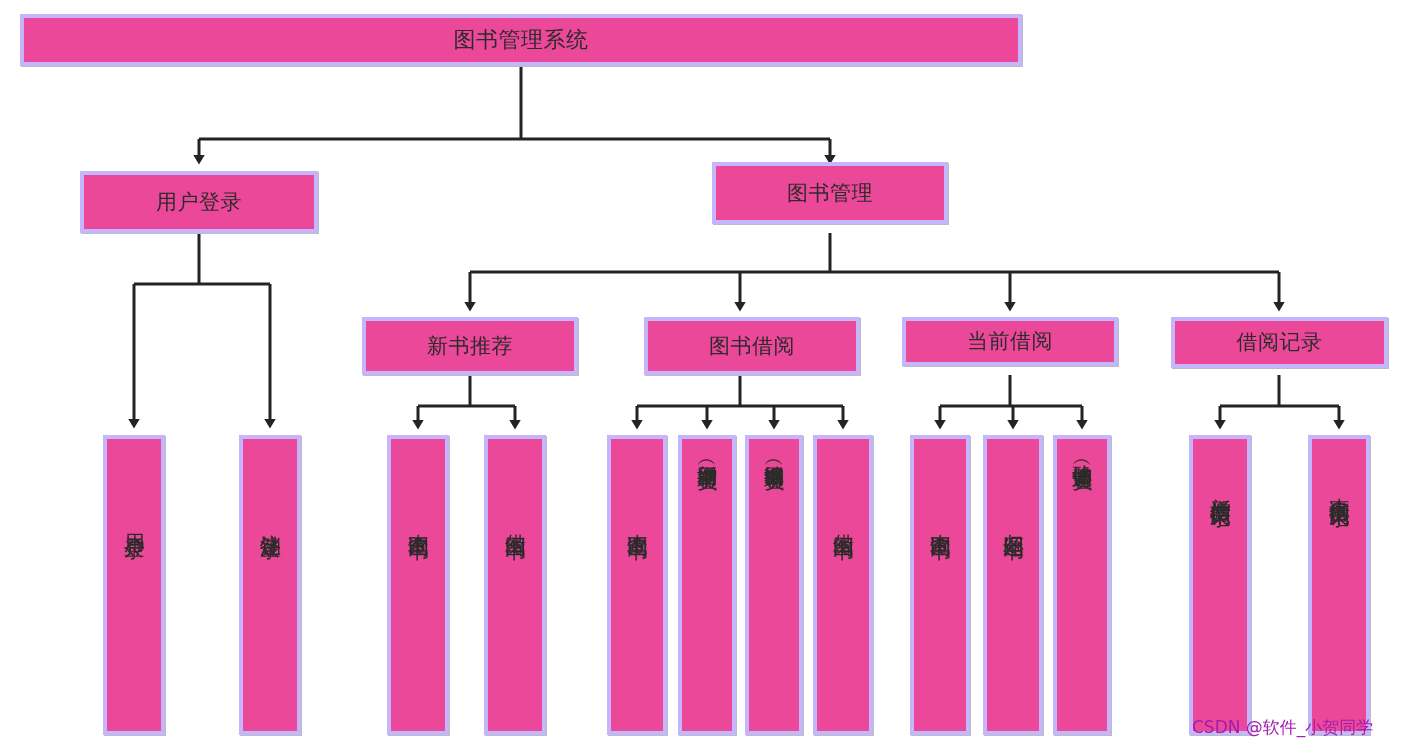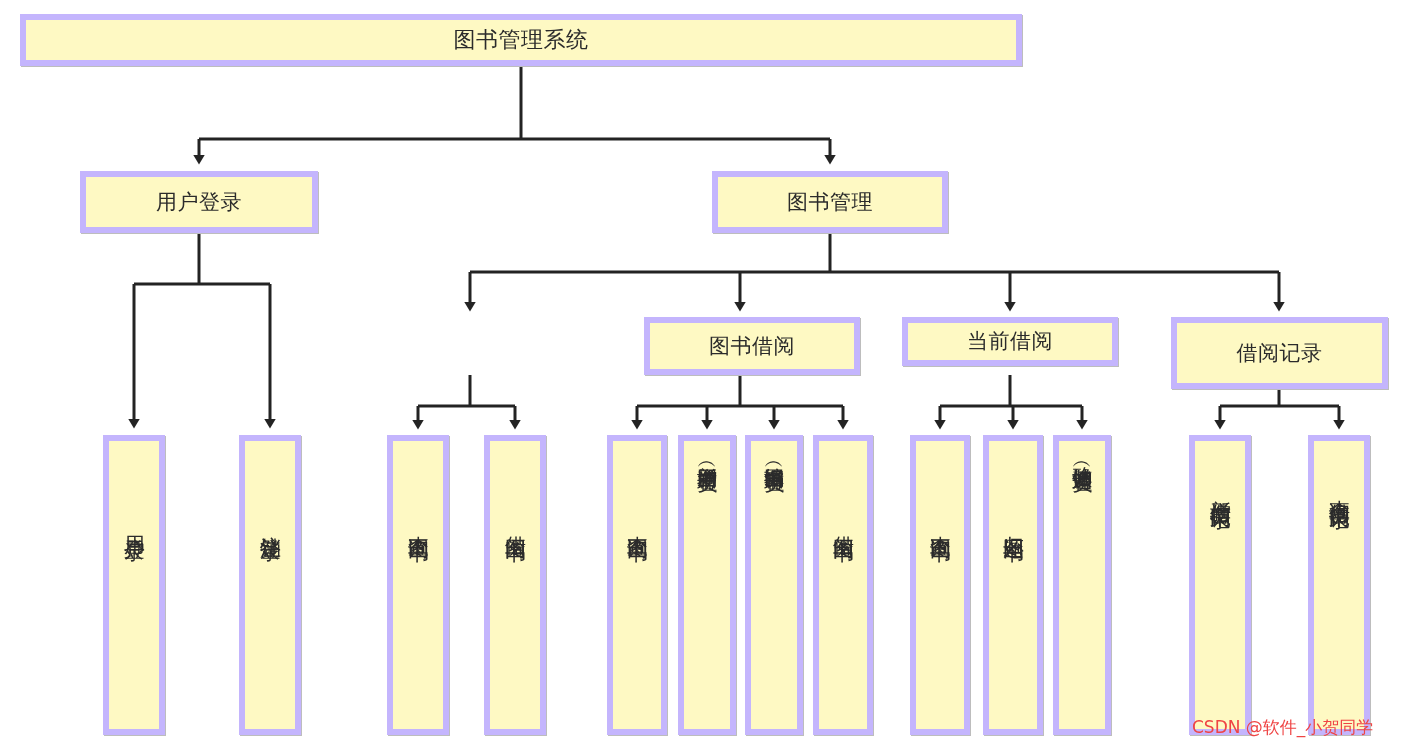--- a/index.html
+++ b/index.html
@@ -21,22 +21,22 @@
     position: absolute;
     left: 0;
     top: 0;
     width: 1405px;
     height: 747px;
     pointer-events: none;
   }
   .node {
     position: absolute;
     box-sizing: border-box;
-    border: 6px solid #c4b5fd;
-    background: #fef9c3;
+    border: 4px solid #c4b5fd;
+    background: #ec4899;
     display: flex;
     align-items: center;
     justify-content: center;
     color: #2b2b2b;
     box-shadow: 1px 1px 0 #bdbdbd;
   }
   .node .lbl {
     display: block;
     text-align: center;
     line-height: 1.05;
@@ -58,21 +58,21 @@
     letter-spacing: 2px;
     white-space: nowrap;
   }
   .node.vert.tall .lbl {
     font-size: 20px;
     letter-spacing: 1px;
   }
   #root-node .lbl { font-size: 22px; }
   .watermark {
     position: absolute;
-    color: #ef4444;
+    color: #a21caf;
     font-size: 17px;
     white-space: nowrap;
     font-family: "DejaVu Sans", "Liberation Sans", sans-serif;
   }
 </style>
 </head>
 <body>
 
 <div id="canvas">
 
@@ -127,31 +127,34 @@
     </g>
   </svg>
 
   <div class="node horiz" id="root-node" style="left:20px; top:14px; width:1002px; height:52px;">
     <span class="lbl">图书管理系统</span>
   </div>
 
   <div class="node horiz" style="left:80px; top:171px; width:238px; height:62px;">
     <span class="lbl">用户登录</span>
   </div>
-  <div class="node horiz" style="left:712px; top:171px; width:236px; height:62px;">
+  <div class="node horiz" style="left:712px; top:162px; width:236px; height:62px;">
     <span class="lbl">图书管理</span>
   </div>
 
+  <div class="node horiz" style="left:362px; top:317px; width:216px; height:58px;">
+    <span class="lbl">新书推荐</span>
+  </div>
   <div class="node horiz" style="left:632px; top:317px; width:216px; height:58px;margin-left:12px;">
     <span class="lbl">图书借阅</span>
   </div>
   <div class="node horiz" style="left:902px; top:317px; width:216px; height:49px;">
     <span class="lbl">当前借阅</span>
   </div>
-  <div class="node horiz" style="left:1171px; top:317px; width:217px; height:72px;">
+  <div class="node horiz" style="left:1171px; top:317px; width:217px; height:51px;">
     <span class="lbl">借阅记录</span>
   </div>
 
   <div class="node vert" style="left:103px; top:435px; width:62px; height:300px; padding-top:78px;">
     <span class="lbl">用户登录</span>
   </div>
   <div class="node vert" style="left:239px; top:435px; width:62px; height:300px; padding-top:78px;">
     <span class="lbl">注销登录</span>
   </div>
 

